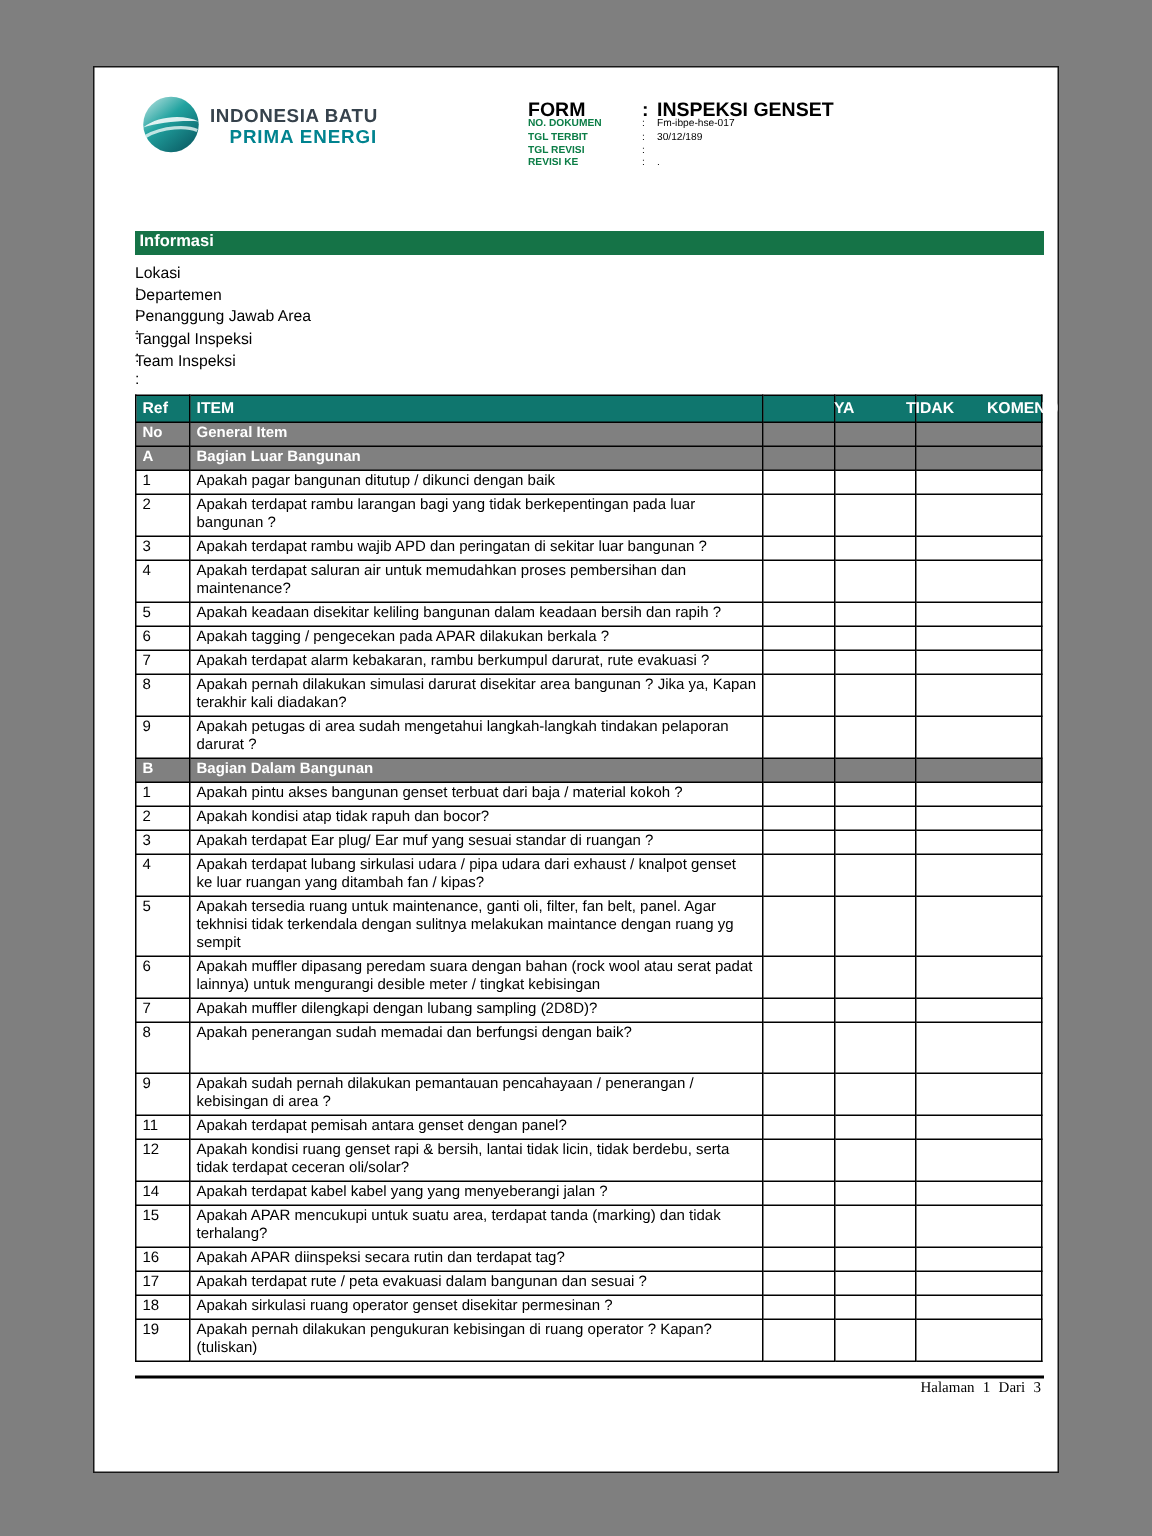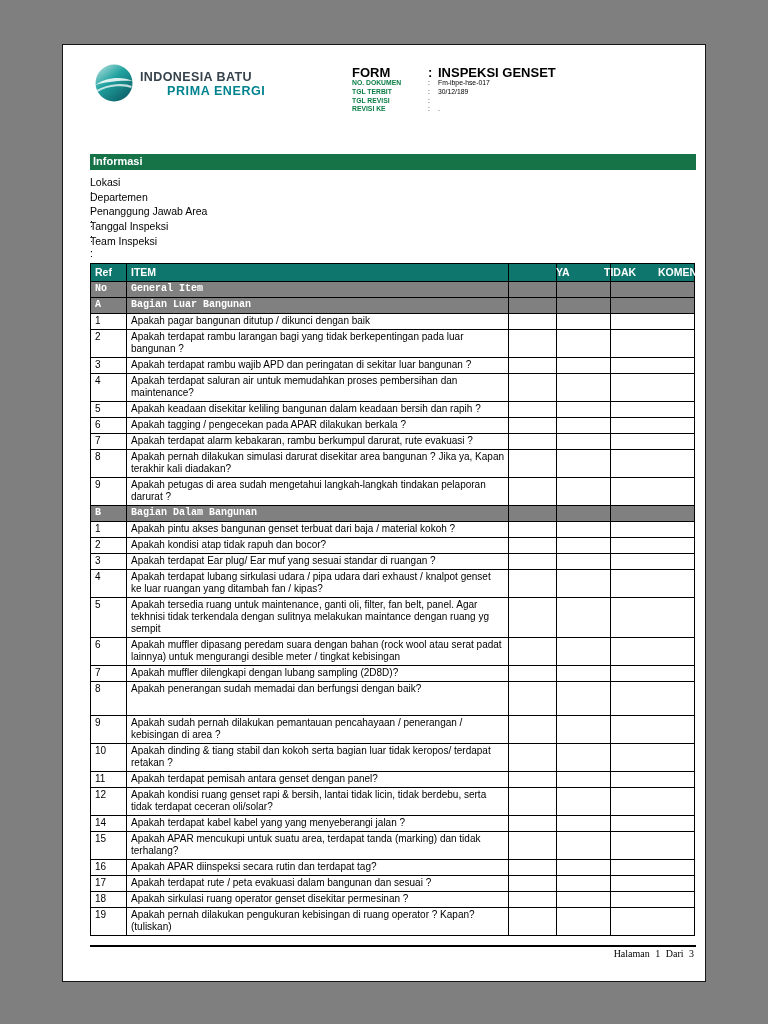--- a/index.html
+++ b/index.html
@@ -8,21 +8,21 @@
 
   .page { width:644px; height:938px; background:#ffffff; border:1px solid #161616;
           margin:44px auto 0; position:relative; overflow:hidden; padding:0 9px 0 27px; }
 
   
   .header { position:relative; height:109px; }
   .logo-block { position:absolute; left:5px; top:19px; display:flex; align-items:center; gap:7px; }
   .logo-mark svg { display:block; }
   .logo-text { padding-top:2px; }
   .logo-line1 { font-size:12.5px; font-weight:bold; color:#36424c; letter-spacing:0.4px; }
-  .logo-line2 { font-size:12.5px; font-weight:bold; color:#00838f; letter-spacing:0.6px; margin-left:27px; }
+  .logo-line2 { font-size:12.5px; font-weight:bold; color:#00838f; letter-spacing:0.6px; margin-left:13px; }
 
   .doc-meta { position:absolute; left:262px; top:22px; }
   .meta-row { display:flex; font-size:6.8px; line-height:8.8px; color:#000; }
   .meta-row .m-label { width:76px; font-weight:bold; color:#0b7d46; }
   .meta-row .m-colon { width:10px; }
   .meta-row-big { font-size:13px; line-height:12px; font-weight:bold; }
   .meta-row-big .m-label { color:#000; width:76px; }
   .meta-row-big .m-value { font-weight:bold; }
 
   
@@ -34,21 +34,21 @@
   .f-colon { width:10px; }
   .f-value { flex:1; }
 
   
   table.checklist { border-collapse:collapse; width:604px; margin-top:14px; table-layout:fixed; }
   .checklist th, .checklist td { border:1px solid #000; font-size:10px; line-height:12px;
               padding:1px 4px 2px; vertical-align:top; text-align:left; color:#000; }
   .checklist thead th { background:#0f766e; color:#fff; height:18px; font-size:10.5px;
               line-height:14px; }
   .checklist thead th.center { text-align:center;padding-left:47px; }
-  .gray-row td { background:#808080; color:#fff; font-weight:bold; height:16px;font-family:Liberation Mono, monospace; }
+  .gray-row td { background:#808080; color:#fff; font-weight:bold; height:16px; }
   .ref-col { padding-left:5px; }
 
   
   .footer { margin-top:9px; border-top:2px solid #000; text-align:right;
             font-family:"Liberation Serif", serif; font-size:10px; padding:1px 2px 0 0; }
   .footer span { margin-left:3px; }
 </style>
 </head>
 <body>
 
@@ -292,27 +292,20 @@
           <td></td>
         </tr>
         <tr>
           <td class="ref-col">9</td>
           <td>Apakah sudah pernah dilakukan pemantauan pencahayaan / penerangan / kebisingan di area ?</td>
           <td></td>
           <td></td>
           <td></td>
         </tr>
         <tr>
-          <td class="ref-col">10</td>
-          <td>Apakah dinding &amp; tiang stabil dan kokoh serta bagian luar tidak keropos/ terdapat retakan ?</td>
-          <td></td>
-          <td></td>
-          <td></td>
-        </tr>
-        <tr>
           <td class="ref-col">11</td>
           <td>Apakah terdapat pemisah antara genset dengan panel?</td>
           <td></td>
           <td></td>
           <td></td>
         </tr>
         <tr>
           <td class="ref-col">12</td>
           <td>Apakah kondisi ruang genset rapi &amp; bersih, lantai tidak licin, tidak berdebu, serta tidak terdapat ceceran oli/solar?</td>
           <td></td>

